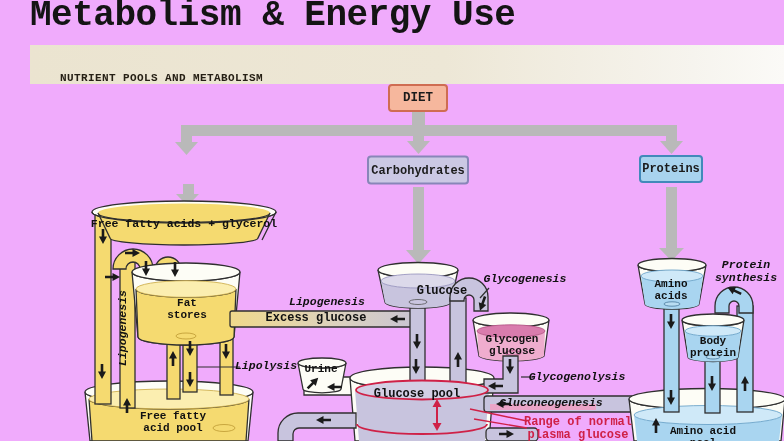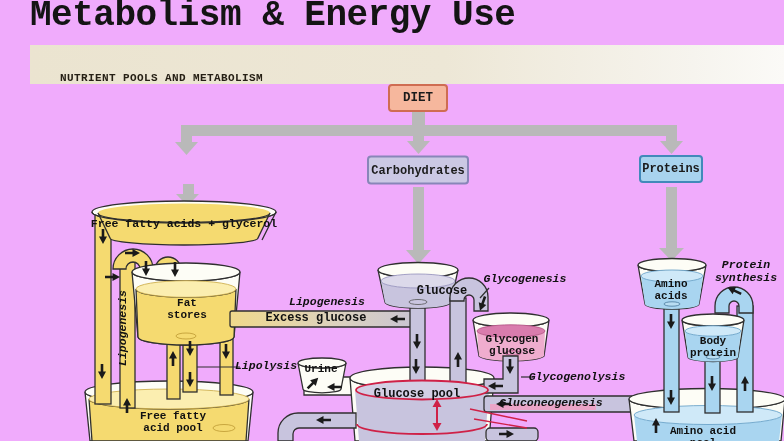--- a/index.html
+++ b/index.html
@@ -315,20 +315,22 @@
   <div class="lbl" style="left:173px;top:422px">Free fatty
 acid pool</div>
   <div class="lbl" style="left:321px;top:369px">Urine</div>
   <div class="lbl big" style="left:442px;top:292px">Glucose</div>
   <div class="lbl it" style="left:525px;top:279px">Glycogenesis</div>
   <div class="lbl" style="left:512px;top:345px">Glycogen
 glucose</div>
   <div class="lbl it" style="left:577px;top:377px">Glycogenolysis</div>
   <div class="lbl big" style="left:417px;top:395px">Glucose pool</div>
   <div class="lbl it" style="left:551px;top:403px">Gluconeogenesis</div>
+  <div class="lbl big red" style="left:578px;top:429px">Range of normal
+plasma glucose</div>
   <div class="lbl" style="left:671px;top:290px">Amino
 acids</div>
   <div class="lbl it" style="left:746px;top:272px">Protein
 synthesis</div>
   <div class="lbl" style="left:713px;top:347px">Body
 protein</div>
   <div class="lbl" style="left:703px;top:437px">Amino acid
 pool</div>
 
 </div>

